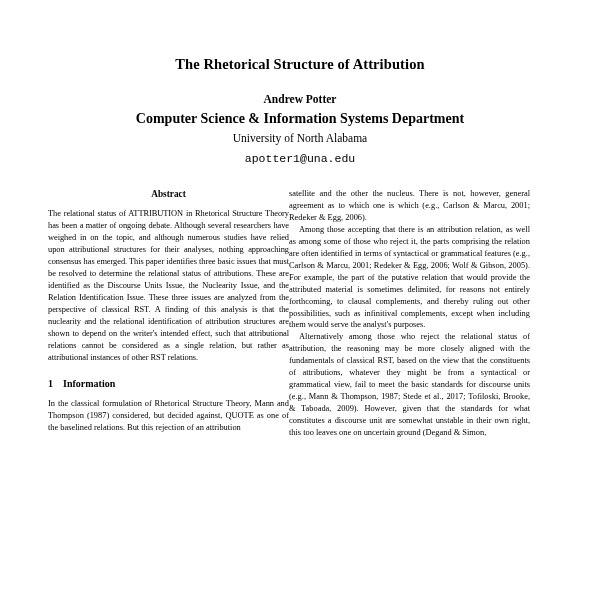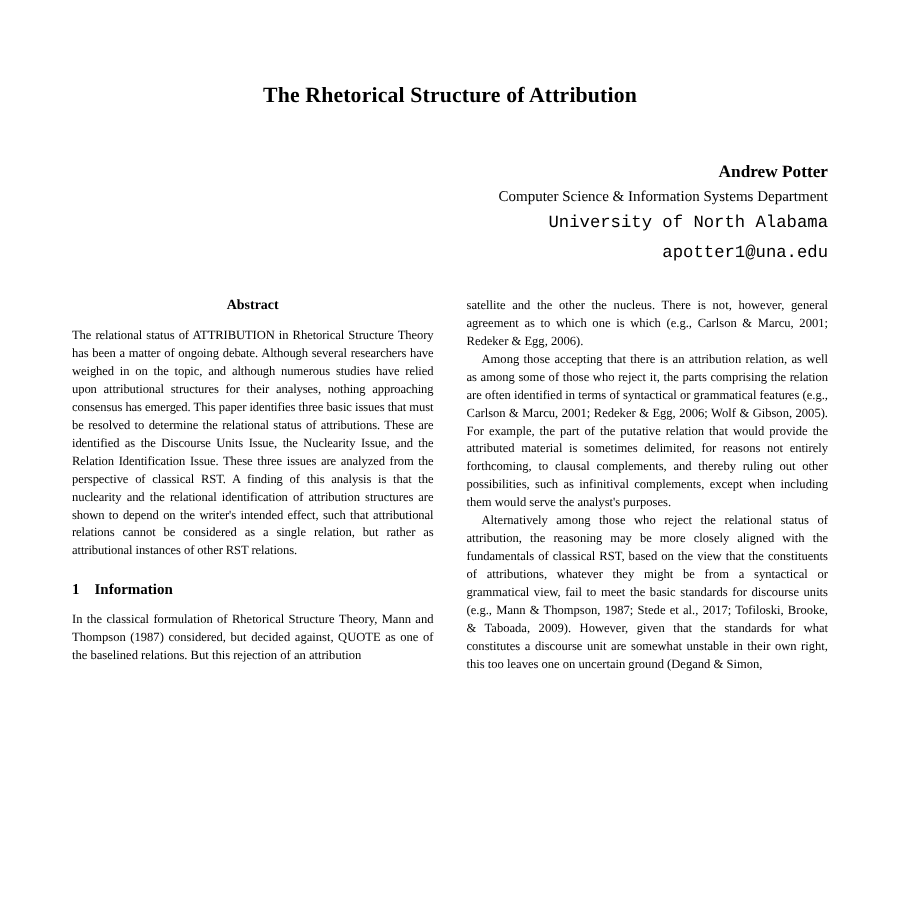--- a/index.html
+++ b/index.html
@@ -23,49 +23,47 @@
   }
   .title {
     text-align: center;
     font-family: "Liberation Serif", serif;
     font-weight: bold;
     font-size: 14.5px;
     letter-spacing: 0.1px;
     margin: 12px 0 0 0;
   }
   .authors {
-    text-align: right;
-    margin-top: 34px;
+    text-align: center;
+    margin-top: 18px;
   }
   .author-name {
     font-weight: bold;
     font-size: 11.5px;
     line-height: 1.5;
   }
   .affil {
-    font-weight: normal;
-    font-size: 10px;
+    font-weight: bold;
+    font-size: 14px;
     line-height: 1.55;
   }
   .affil-plain {
     font-size: 11.5px;
     line-height: 1.55;
     font-weight: normal;
-    font-family: Liberation Mono, monospace;
   }
   .email {
     font-family: "Liberation Mono", monospace;
     font-size: 11.5px;
     line-height: 1.7;
     margin-top: 1px;
   }
   .columns {
     display: flex;
     margin-top: 20px;
-    gap: 22px;
   }
   .col {
     width: 241px;
     font-size: 8.4px;
     line-height: 1.42;
     text-align: justify;
   }
   .abstract-head {
     text-align: center;
     font-weight: bold;

